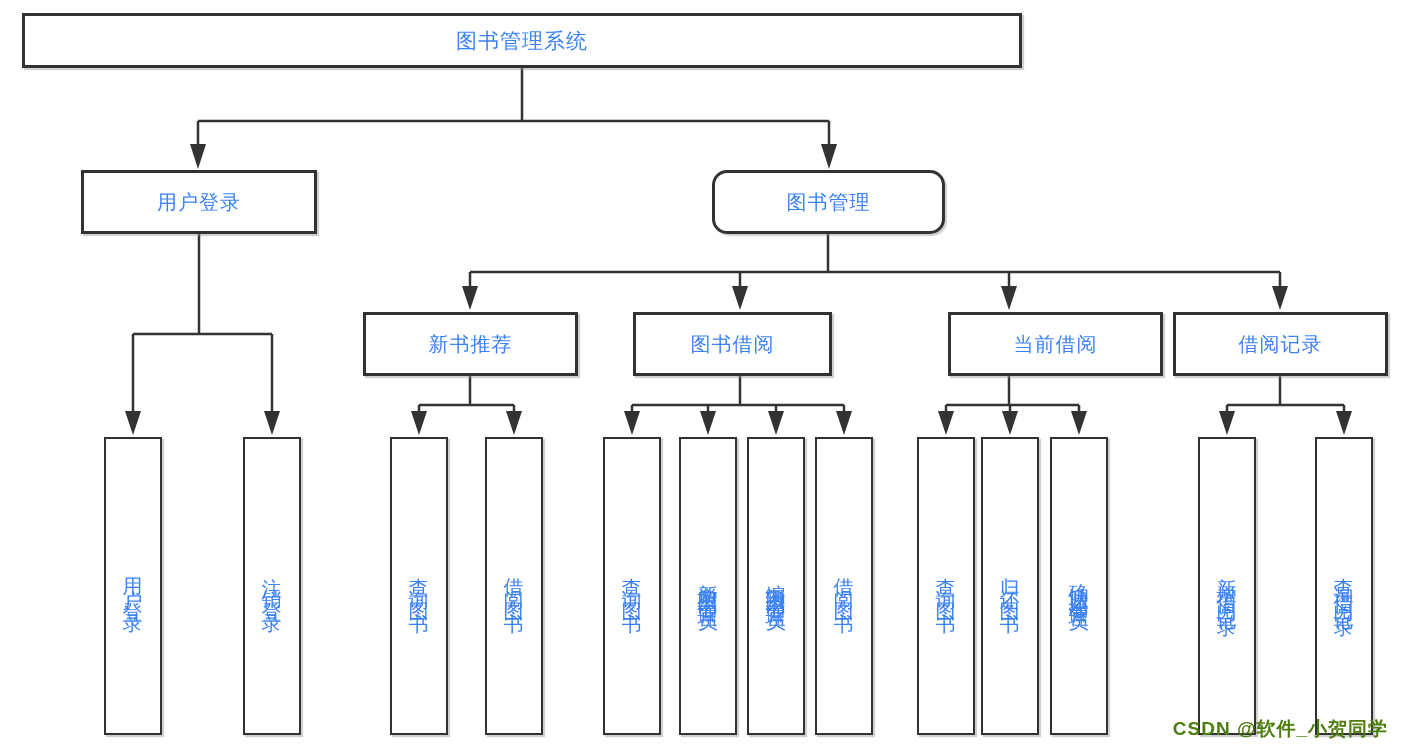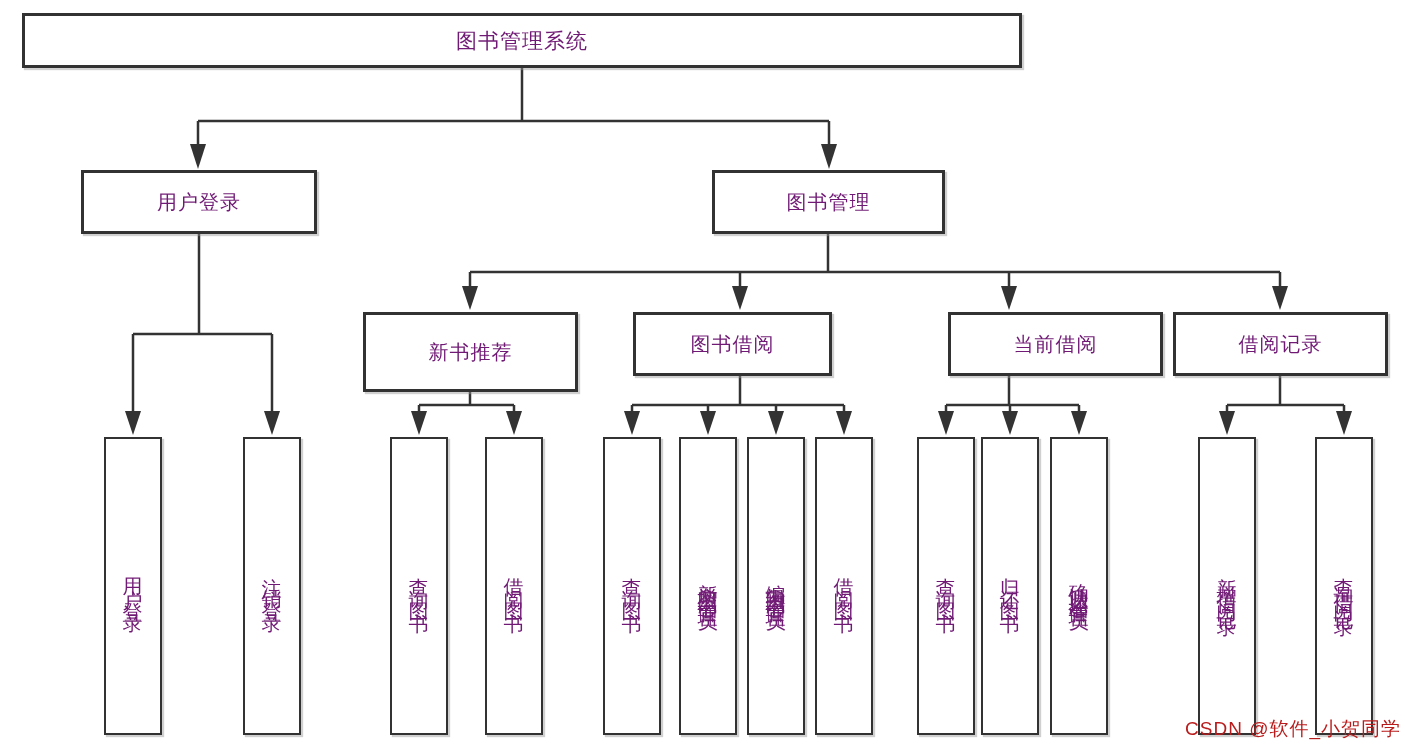--- a/index.html
+++ b/index.html
@@ -24,43 +24,44 @@
   }
   .box {
     position: absolute;
     box-sizing: border-box;
     background: #ffffff;
     border: 3px solid #323232;
     box-shadow: 2px 2px 1px rgba(150,150,150,0.45);
     display: flex;
     align-items: center;
     justify-content: center;
-    color: #701a75;
+    color: #3b82f6;
   }
   .box.h { font-size: 20px; letter-spacing: 1px; }
   .box.root { font-size: 21px; }
   .box.v { border-width: 2.5px; }
   .vt {
     writing-mode: vertical-rl;
     text-orientation: mixed;
     font-size: 20px;
     line-height: 1;
     white-space: nowrap;
   }
   .ls4  { letter-spacing: 12px; }
   .ls6  { letter-spacing: 8px; }
   .ls10 { letter-spacing: 4px; }
   .watermark {
     position: absolute;
-    right: 4px;
+    right: 17px;
     bottom: 5px;
     font-size: 19px;
-    color: #b91c1c;
+    color: #4d7c0f;
     letter-spacing: 1px;
     white-space: nowrap;
+    font-weight: bold;
   }
 </style>
 </head>
 <body>
 
 <div class="stage">
 
   <svg class="wires" width="1405" height="747" viewBox="0 0 1405 747" xmlns="http://www.w3.org/2000/svg">
     <g stroke="#333333" stroke-width="2.5" fill="none">
 
@@ -126,23 +127,23 @@
       <polygon points="1002,411 1018,411 1010,435"></polygon>
       <polygon points="1071,411 1087,411 1079,435"></polygon>
       <polygon points="1219,411 1235,411 1227,435"></polygon>
       <polygon points="1336,411 1352,411 1344,435"></polygon>
     </g>
   </svg>
 
   <div class="box h root" style="left:22px; top:13px; width:1000px; height:55px;">图书管理系统</div>
 
   <div class="box h" style="left:81px; top:170px; width:236px; height:64px;">用户登录</div>
-  <div class="box h" style="left:712px; top:170px; width:233px; height:64px;">图书管理</div>
+  <div class="box h" style="left:712px; top:170px; width:233px; height:64px;border-radius:15px;">图书管理</div>
 
-  <div class="box h" style="left:363px; top:312px; width:215px; height:80px;">新书推荐</div>
+  <div class="box h" style="left:363px; top:312px; width:215px; height:64px;">新书推荐</div>
   <div class="box h" style="left:633px; top:312px; width:199px; height:64px;">图书借阅</div>
   <div class="box h" style="left:948px; top:312px; width:215px; height:64px;">当前借阅</div>
   <div class="box h" style="left:1173px; top:312px; width:215px; height:64px;">借阅记录</div>
 
   <div class="box v" style="left:104px; top:437px; width:58px; height:298px;">
     <span class="vt ls4">用户登录</span>
   </div>
   <div class="box v" style="left:243px; top:437px; width:58px; height:298px;">
     <span class="vt ls4">注销登录</span>
   </div>

